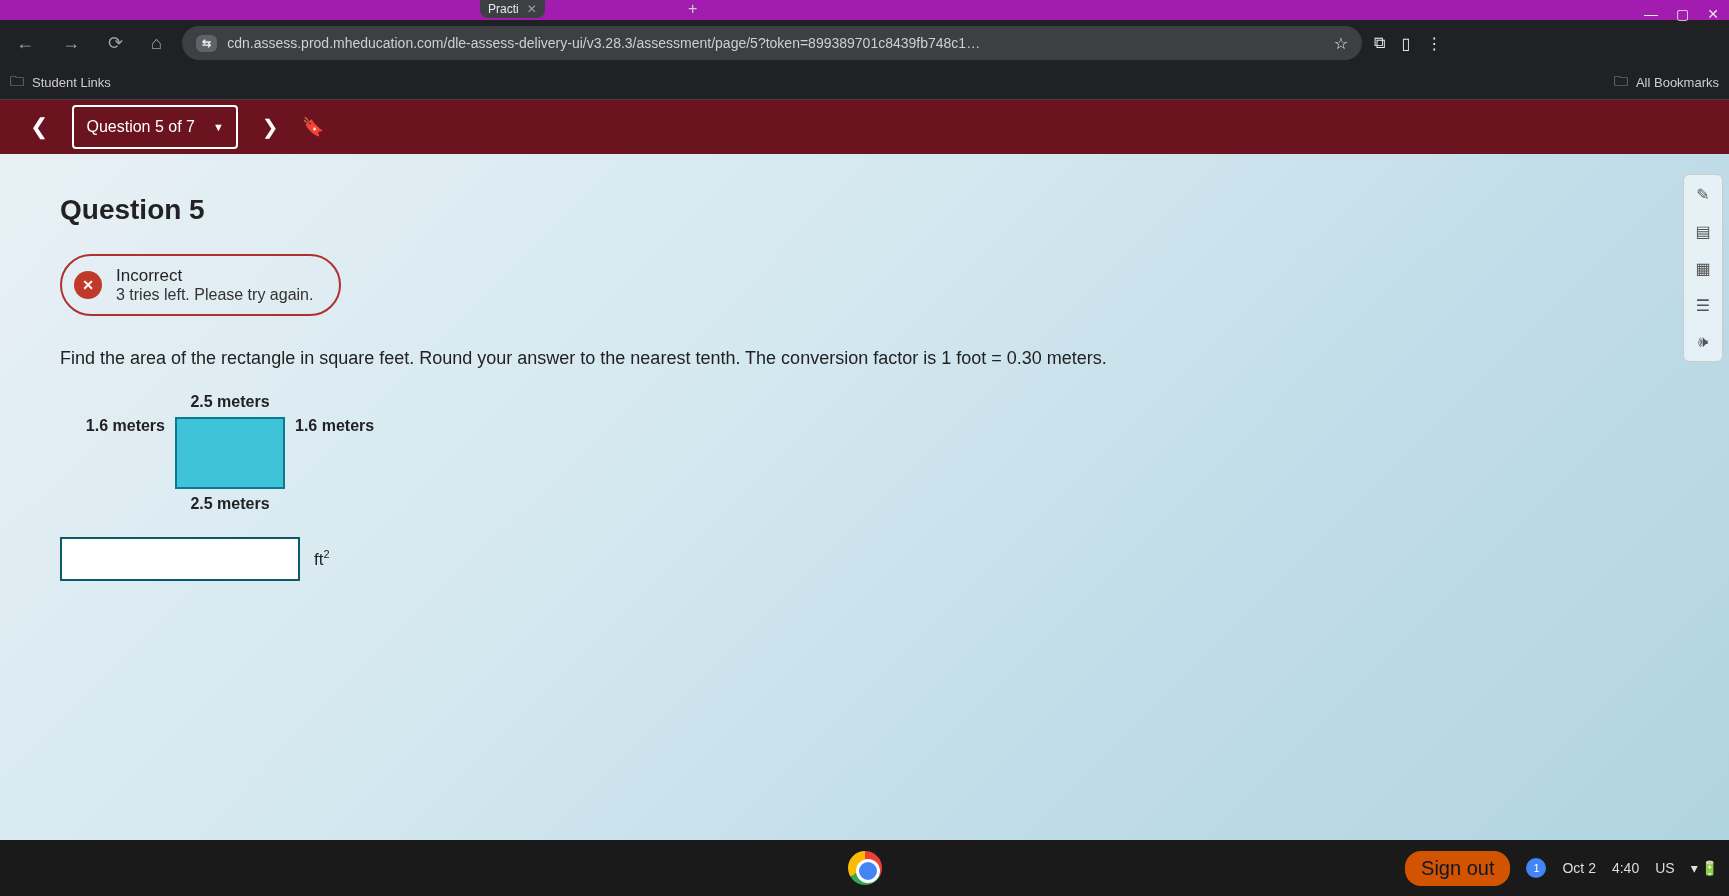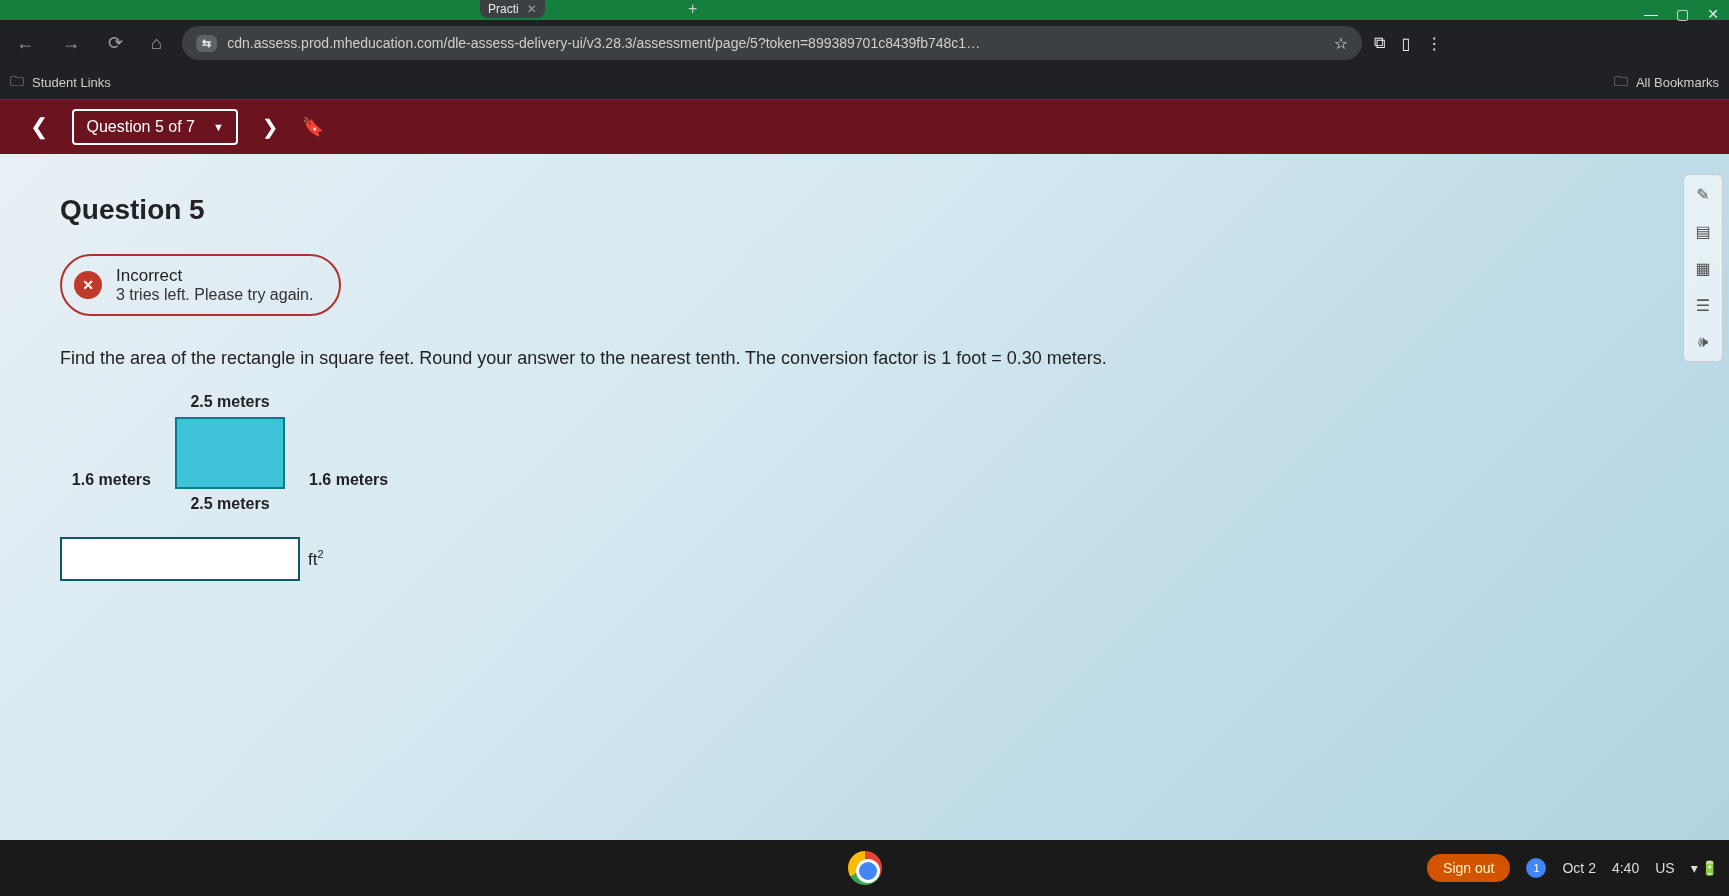--- a/index.html
+++ b/index.html
@@ -1,78 +1,78 @@
 <!DOCTYPE html>
 <html><head>
 <meta charset="utf-8">
 <style>
 * { margin: 0; padding: 0; box-sizing: border-box; font-family: Arial, sans-serif; }
 body { width: 1729px; height: 896px; background: #202124; overflow: hidden; position: relative; }
 
 
-.browser-top { height: 20px; background: #15803d; display: flex; align-items: center; padding: 0 10px; }
+.browser-top { height: 20px; background: #a21caf; display: flex; align-items: center; padding: 0 10px; }
 .tab-fragment { position: absolute; top: 0; left: 480px; height: 18px; background: #3c4043; border-radius: 0 0 8px 8px; padding: 0 8px; color: #e8eaed; font-size: 12px; display: flex; align-items: center; gap: 8px; }
 .tab-close { color: #9aa0a6; cursor: pointer; }
 .tab-plus { position: absolute; top: 0; left: 680px; color: #ccc; font-size: 16px; padding: 0 8px; }
 .win-controls { position: absolute; top: 6px; right: 10px; display: flex; gap: 18px; color: #e8eaed; font-size: 14px; }
 
 .toolbar { height: 46px; background: #202124; display: flex; align-items: center; padding: 0 8px; gap: 12px; }
 .nav-icon { color: #9aa0a6; font-size: 18px; padding: 6px 8px; cursor: pointer; }
 .addr-bar { flex: 1; background: #3c4043; border-radius: 20px; height: 34px; display: flex; align-items: center; padding: 0 14px; gap: 10px; max-width: 1180px; }
 .site-chip { background: #5f6368; color: #e8eaed; border-radius: 6px; padding: 2px 6px; font-size: 11px; font-weight: bold; }
 .addr-text { color: #cfcfcf; font-size: 14px; flex: 1; white-space: nowrap; overflow: hidden; text-overflow: ellipsis; }
 .addr-star { color: #e8eaed; font-size: 16px; }
 .toolbar-right { display: flex; align-items: center; gap: 16px; color: #e8eaed; padding-right: 10px; }
 
 .bookmarks-bar { height: 34px; background: #202124; border-bottom: 1px solid #3c4043; display: flex; align-items: center; padding: 0 10px; justify-content: space-between; color: #cfcfcf; font-size: 13px; }
 .bm-left, .bm-right { display: flex; align-items: center; gap: 8px; }
 .bm-icon { font-size: 14px; }
 
 
 .app-header { height: 54px; background: #6b1420; display: flex; align-items: center; padding: 0 20px; gap: 14px; }
 .hdr-back { color: #fff; font-size: 22px; cursor: pointer; padding: 4px 10px; }
-.q-selector { border: 2px solid #fff; border-radius: 4px; height: 36px; display: flex; align-items: center; padding: 0 12px; color: #fff; font-size: 16px; gap: 18px; cursor: pointer; }
+.q-selector { border: 2px solid #fff; border-radius: 4px; height: 44px; display: flex; align-items: center; padding: 0 12px; color: #fff; font-size: 16px; gap: 18px; cursor: pointer; }
 .q-selector .caret { font-size: 11px; }
 .hdr-next { color: #fff; font-size: 20px; cursor: pointer; padding: 4px 10px; }
 .hdr-bookmark { color: #fff; font-size: 18px; cursor: pointer; }
 
 
 .content-wrap { position: absolute; top: 154px; left: 0; right: 0; bottom: 56px; background: linear-gradient(135deg, #e8f0f5 0%, #d4e8f0 40%, #c0dce8 70%, #b0d4e0 100%); overflow: hidden; }
 .content { padding: 40px 60px; max-width: 1200px; color: #333; }
 .q-title { font-size: 28px; font-weight: bold; color: #222; margin-bottom: 28px; }
 
 .feedback-pill { display: inline-flex; align-items: center; gap: 14px; border: 2px solid #b03030; border-radius: 36px; padding: 10px 26px 10px 12px; margin-bottom: 28px; }
 .fb-x { width: 28px; height: 28px; border-radius: 50%; background: #c0392b; color: #fff; display: flex; align-items: center; justify-content: center; font-size: 14px; font-weight: bold; }
 .fb-text .line1 { font-weight: normal; font-size: 17px; color: #222; }
 .fb-text .line2 { font-size: 16px; color: #333; }
 
 .prompt { font-size: 18px; line-height: 1.6; color: #222; margin-bottom: 20px; max-width: 1050px; }
 
 .diagram { display: flex; flex-direction: column; align-items: center; width: 340px; margin-bottom: 24px; }
 .dim-top { font-size: 16px; font-weight: bold; color: #222; margin-bottom: 6px; }
-.dim-row { display: flex; align-items: flex-end; gap: 24px; }
+.dim-row { display: flex; align-items: flex-start; gap: 10px; }
 .dim-side { font-size: 16px; font-weight: bold; color: #222; }
 .rect { width: 110px; height: 72px; background: #3fc3d9; border: 2px solid #0a7a8c; }
 .dim-bottom { font-size: 16px; font-weight: bold; color: #222; margin-top: 6px; }
 
-.answer-row { display: flex; align-items: center; gap: 8px; }
+.answer-row { display: flex; align-items: center; gap: 14px; }
 .answer-input { width: 240px; height: 44px; border: 2px solid #0a5a6a; background: #fff; font-size: 17px; padding: 0 10px; }
 .unit { font-size: 17px; color: #222; }
 .unit sup { font-size: 11px; }
 
 
 .tool-rail { position: absolute; right: 6px; top: 20px; width: 40px; background: rgba(255,255,255,0.6); border: 1px solid #ccc; border-radius: 6px; display: flex; flex-direction: column; align-items: center; padding: 10px 0; gap: 18px; }
 .tool-rail .tool { color: #555; font-size: 16px; cursor: pointer; }
 
 
 .shelf { position: absolute; bottom: 0; left: 0; right: 0; height: 56px; background: #1a1a1a; display: flex; align-items: center; justify-content: center; }
 .chrome-icon { width: 34px; height: 34px; border-radius: 50%; background: conic-gradient(#ea4335 0 120deg, #34a853 120deg 240deg, #fbbc05 240deg 360deg); position: relative; }
 .chrome-icon::after { content: ''; position: absolute; top: 8px; left: 8px; width: 18px; height: 18px; border-radius: 50%; background: #4285f4; border: 3px solid #fff; }
 .shelf-right { position: absolute; right: 10px; display: flex; align-items: center; gap: 16px; color: #ddd; font-size: 14px; }
-.signout { background: #d35400; color: #fef9c3; padding: 6px 16px; border-radius: 16px; font-size: 14px; cursor: pointer; }
+.signout { background: #d35400; color: #0f172a; padding: 6px 16px; border-radius: 16px; font-size: 20px; cursor: pointer; }
 .notif-badge { width: 20px; height: 20px; border-radius: 50%; background: #4285f4; color: #fff; font-size: 11px; display: flex; align-items: center; justify-content: center; }
 .status-icons { display: flex; align-items: center; gap: 6px; }
 </style>
 </head>
 <body>
 
 <div class="browser-top">
   <div class="tab-fragment">
     <span>Practi</span>
     <span class="tab-close">✕</span>

